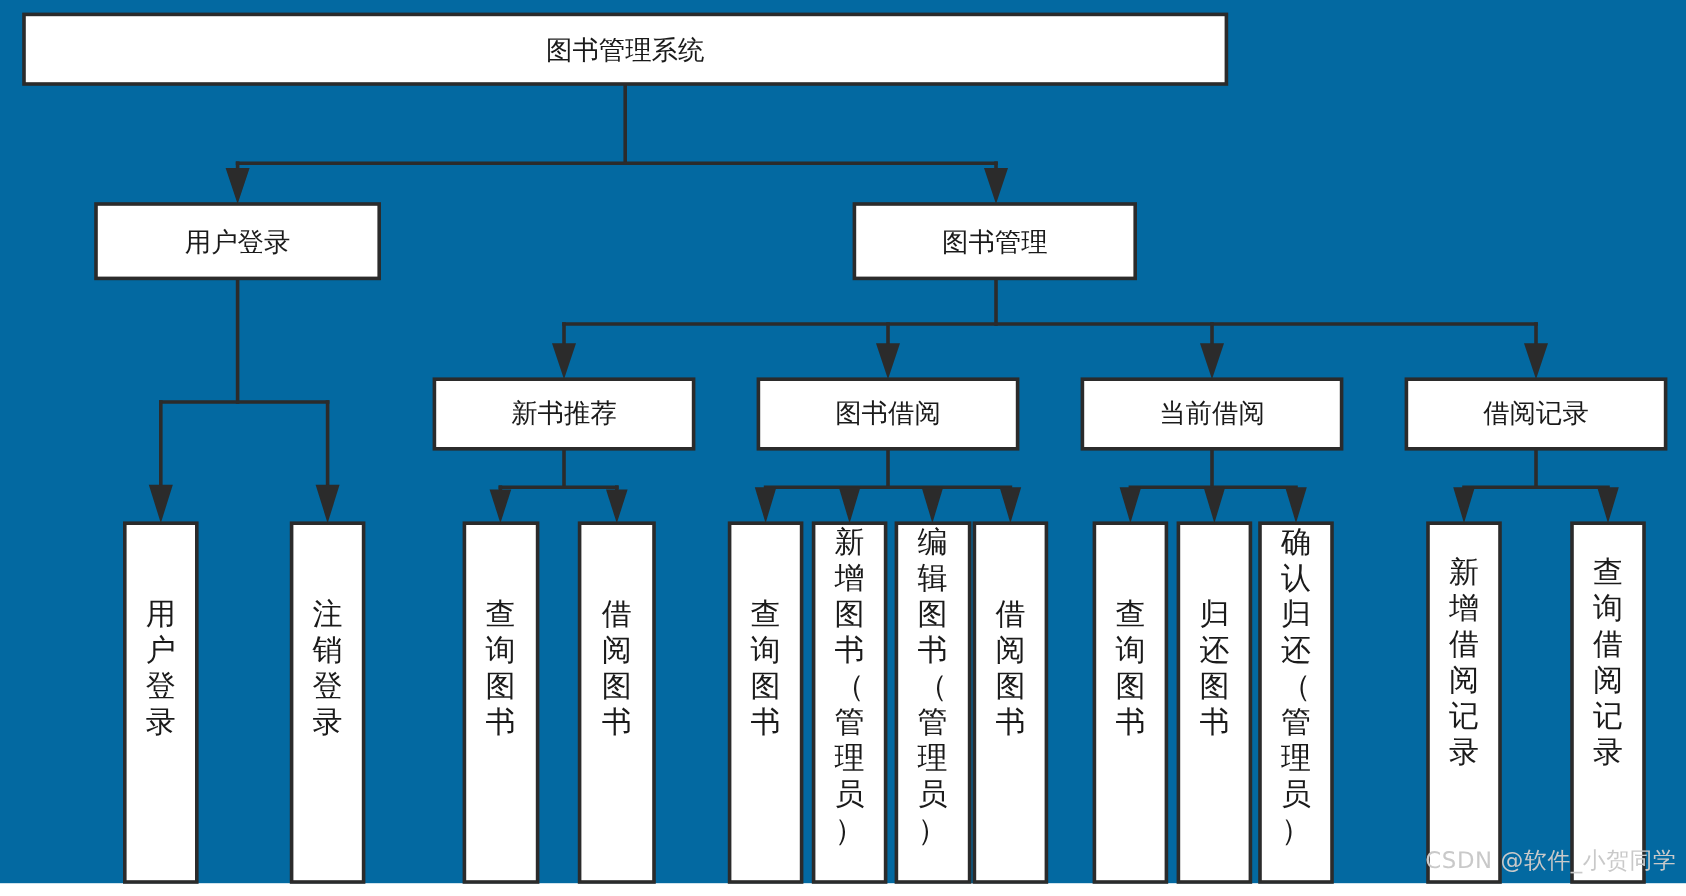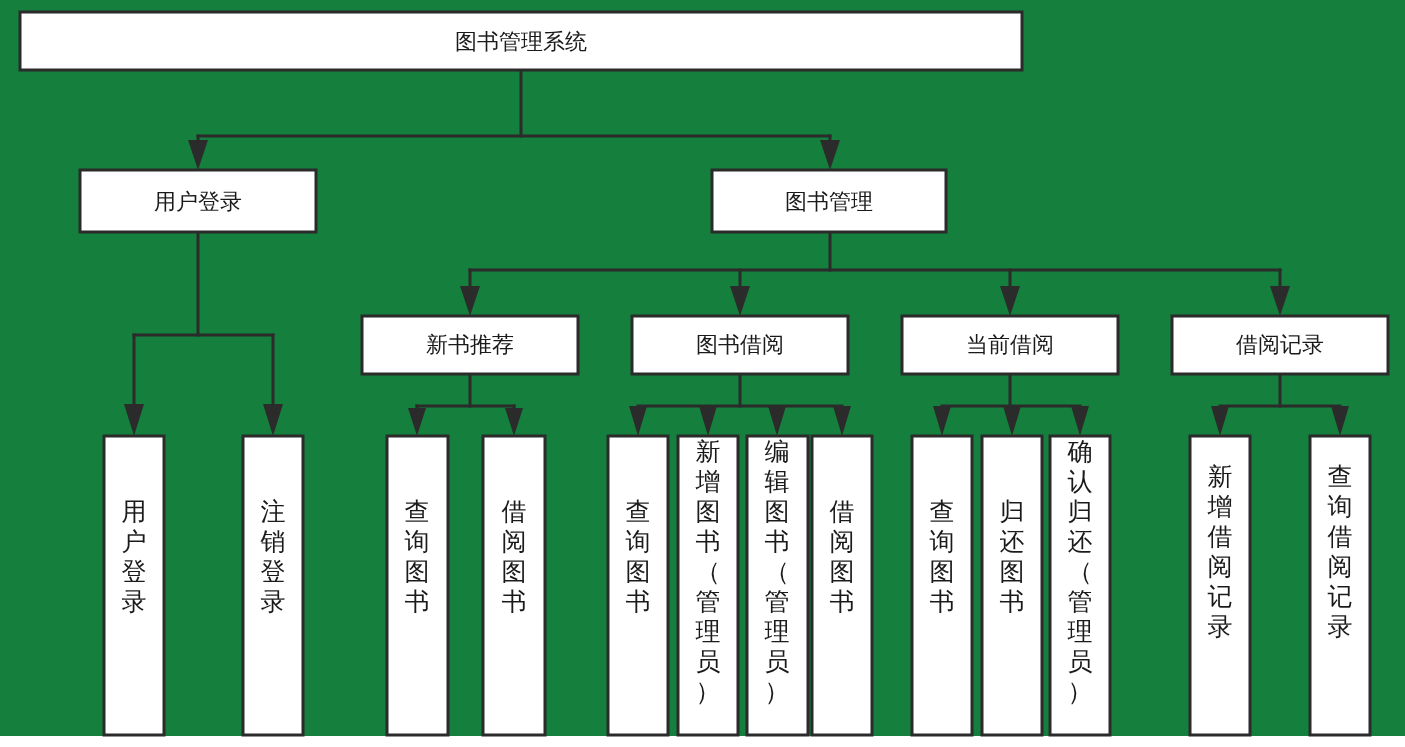--- a/index.html
+++ b/index.html
@@ -10,21 +10,21 @@
   body {
     width: 1405px;
     height: 747px;
     overflow: hidden;
     font-family: "DejaVu Sans", "Liberation Sans", sans-serif;
   }
   #diagram-root {
     position: relative;
     width: 1405px;
     height: 736px;
-    background: #15803d;
+    background: #0369a1;
   }
   svg#tree-svg {
     position: absolute;
     left: 0;
     top: 0;
     width: 1405px;
     height: 747px;
     display: block;
   }
   .node-box {
@@ -211,13 +211,14 @@
     <g>
       <rect class="node-box" x="1190" y="436" width="60" height="299"></rect>
       <text class="node-label-v" x="1220" y="485"><tspan x="1220" y="485">新</tspan><tspan x="1220" y="515">增</tspan><tspan x="1220" y="545">借</tspan><tspan x="1220" y="575">阅</tspan><tspan x="1220" y="605">记</tspan><tspan x="1220" y="635">录</tspan></text>
     </g>
     <g>
       <rect class="node-box" x="1310" y="436" width="60" height="299"></rect>
       <text class="node-label-v" x="1340" y="485"><tspan x="1340" y="485">查</tspan><tspan x="1340" y="515">询</tspan><tspan x="1340" y="545">借</tspan><tspan x="1340" y="575">阅</tspan><tspan x="1340" y="605">记</tspan><tspan x="1340" y="635">录</tspan></text>
     </g>
   </svg>
 
+  <div class="watermark">CSDN @软件_小贺同学</div>
 </div>
 
 </body></html>

